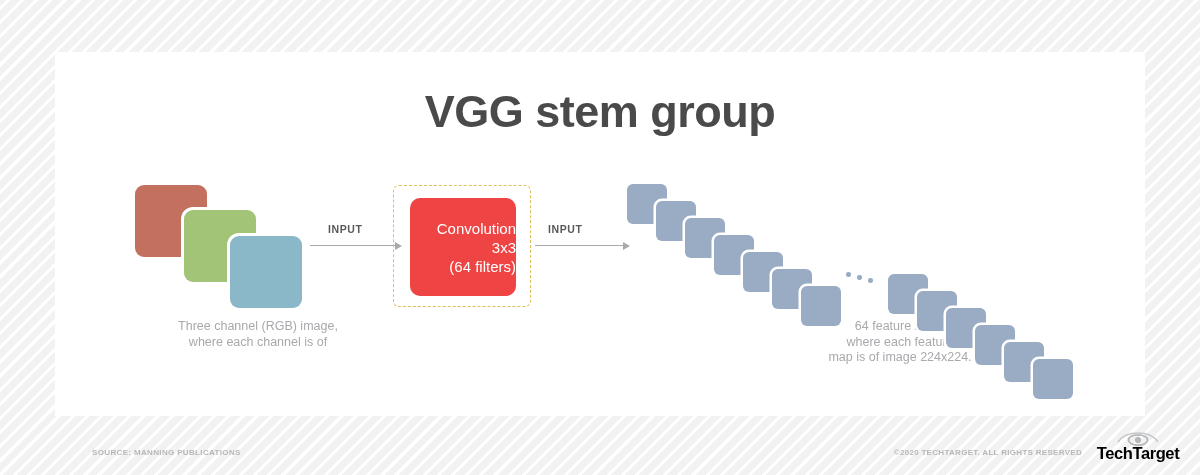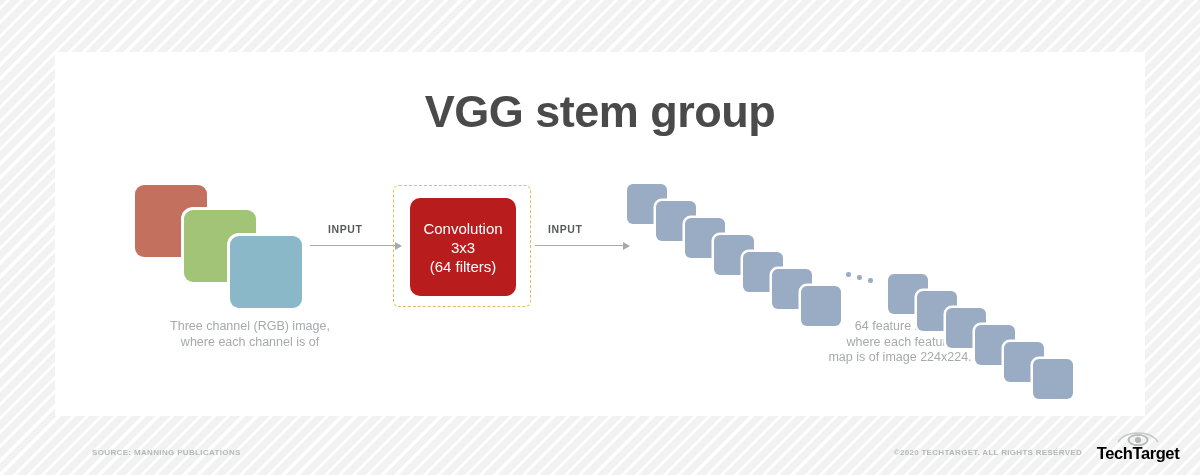--- a/index.html
+++ b/index.html
@@ -65,21 +65,21 @@
   .chan-g { left: 129px; top: 158px; }
   .chan-b { left: 175px; top: 184px; }
 
   .caption {
     position: absolute;
     text-align: center;
     font-size: 12.5px;
     line-height: 15.5px;
     color: #a7a9ac;
   }
-  .caption-left  { left: 40px;  top: 267px; width: 310px; }
+  .caption-left  { left: 48px;  top: 267px; width: 310px; }
   .caption-right { left: 690px; top: 267px; width: 310px; }
 
   
   .arrow-wrap { position: absolute; }
   .arrow-label {
     position: absolute;
     font-size: 10.5px;
     font-weight: bold;
     letter-spacing: 0.6px;
     color: #58595b;
@@ -231,21 +231,21 @@
       <div>where each channel is of</div>
     </div>
 
     <div class="arrow-wrap arrow-input">
       <div class="arrow-label">INPUT</div>
       <div class="arrow-line"></div>
       <div class="arrow-head"></div>
     </div>
 
     <div class="conv-outer" style="border-color: rgb(221, 192, 92);">
-      <div class="conv-box" style="background: #b91c1c;">
+      <div class="conv-box" style="background: #ef4444; align-items: flex-end;">
         <div class="conv-line">Convolution</div>
         <div class="conv-line">3x3</div>
         <div class="conv-line">(64 filters)</div>
       </div>
     </div>
 
     <div class="arrow-wrap arrow-output">
       <div class="arrow-label">INPUT</div>
       <div class="arrow-line"></div>
       <div class="arrow-head"></div>

